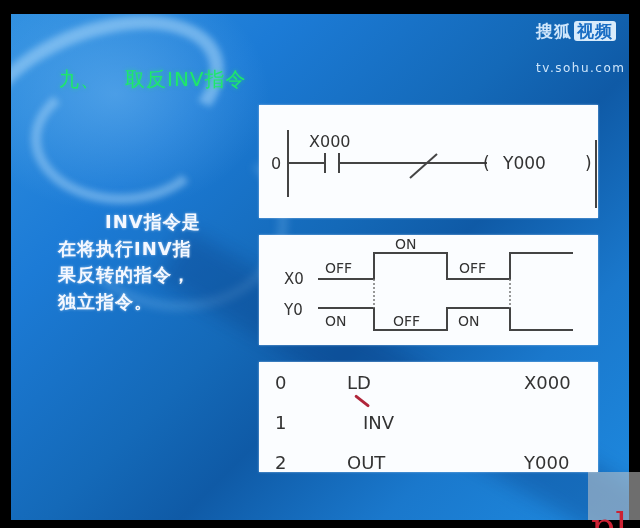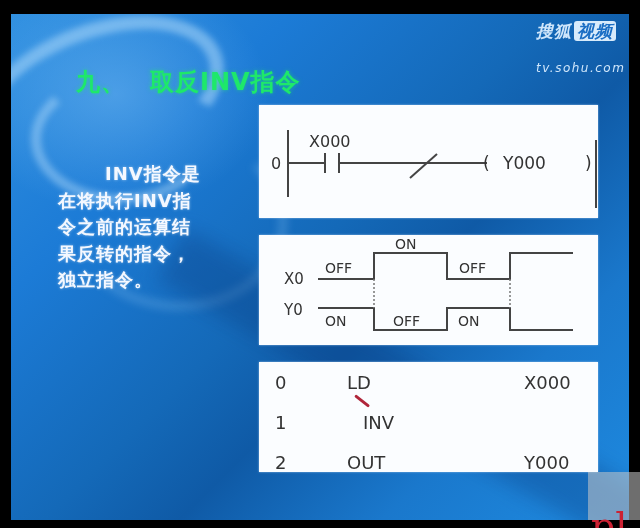--- a/index.html
+++ b/index.html
@@ -13,36 +13,36 @@
       overflow: hidden;
     }
     .swirl { position: absolute; border-radius: 50%; pointer-events: none; }
     .sw1 { left: -40px; top: 10px; width: 230px; height: 120px; border: 14px solid rgba(170,215,250,0.55); border-left-color: transparent; border-bottom-color: transparent; transform: rotate(-20deg); filter: blur(3px); }
     .sw2 { left: 20px; top: 60px; width: 160px; height: 110px; border: 10px solid rgba(180,220,250,0.45); border-top-color: transparent; border-right-color: transparent; filter: blur(3px); }
     .sw3 { left: 60px; top: 120px; width: 200px; height: 160px; border: 8px solid rgba(160,210,250,0.25); border-top-color: transparent; border-left-color: transparent; filter: blur(4px); }
     .glow { position: absolute; left: 0; top: 0; width: 260px; height: 200px; background: radial-gradient(ellipse at 40% 40%, rgba(150,210,255,0.35), transparent 70%); }
     .diag { position: absolute; left: 120px; top: 360px; width: 600px; height: 60px; background: rgba(10,60,130,0.35); transform: rotate(30deg); filter: blur(10px); }
 
     .title {
-      position: absolute; left: 76px; top: 66px; color: #1ee86a; font-size: 24px; font-weight: bold;
+      position: absolute; left: 59px; top: 66px; color: #1ee86a; font-size: 20px; font-weight: normal;
       letter-spacing: 1px; text-shadow: 0 0 4px rgba(30,232,106,0.6);
     }
     .title .num { margin-right: 24px; }
 
-    .logo { position: absolute; left: 536px; top: 20px; color: #cfe6fb; text-align: left; font-style: italic; }
+    .logo { position: absolute; left: 536px; top: 20px; color: #cfe6fb; text-align: left; }
     .logo .brand { font-size: 17px; font-weight: bold; letter-spacing: 1px; }
     .logo .badge { background: #d8ebfb; color: #1a6ec4; border-radius: 3px; padding: 0 3px; margin-left: 2px; }
     .logo .url { font-size: 12px; letter-spacing: 1.5px; margin-top: 18px; padding-left: 0px; }
 
     .desc {
       position: absolute; left: 58px; top: 161px; width: 190px; color: #f4f8ff; font-size: 18px;
       font-weight: bold; line-height: 26.5px; letter-spacing: 1px; text-shadow: 0 0 3px rgba(255,255,255,0.5);
     }
     .desc .line { white-space: nowrap; display: block; }
-    .desc .indent { padding-left: 47px; }
+    .desc .indent { padding-left: 47px; margin-top: 48px; }
 
     .panel { position: absolute; background: #fbfdff; box-shadow: 0 0 2px #8bb8e4; }
     .p1 { left: 259px; top: 105px; width: 339px; height: 113px; }
     .p2 { left: 259px; top: 235px; width: 339px; height: 110px; }
     .p3 { left: 259px; top: 362px; width: 339px; height: 110px; }
     svg text { font-family: "DejaVu Sans", sans-serif; fill: #333; }
 
     .code-row { position: absolute; left: 0; width: 100%; font-size: 18px; color: #333; }
     .code-row span { position: absolute; top: 0; }
     .c-step { left: 16px; }
@@ -73,21 +73,20 @@
 <div class="logo">
   <div class="brand">
     <span>搜狐</span><span class="badge">视频</span>
   </div>
   <div class="url">tv.sohu.com</div>
 </div>
 
 <div class="desc">
   <span class="line indent">INV指令是</span>
   <span class="line">在将执行INV指</span>
-  <span class="line">令之前的运算结</span>
   <span class="line">果反转的指令，</span>
   <span class="line">独立指令。</span>
 </div>
 
 <div class="panel p1">
   <svg width="339" height="113" viewBox="0 0 339 113">
     <text x="12" y="64" font-size="16">0</text>
     <line x1="29" y1="25" x2="29" y2="92" stroke="#444" stroke-width="2"></line>
     <line x1="29" y1="58" x2="66" y2="58" stroke="#444" stroke-width="2"></line>
     <line x1="66" y1="48" x2="66" y2="68" stroke="#444" stroke-width="2"></line>

